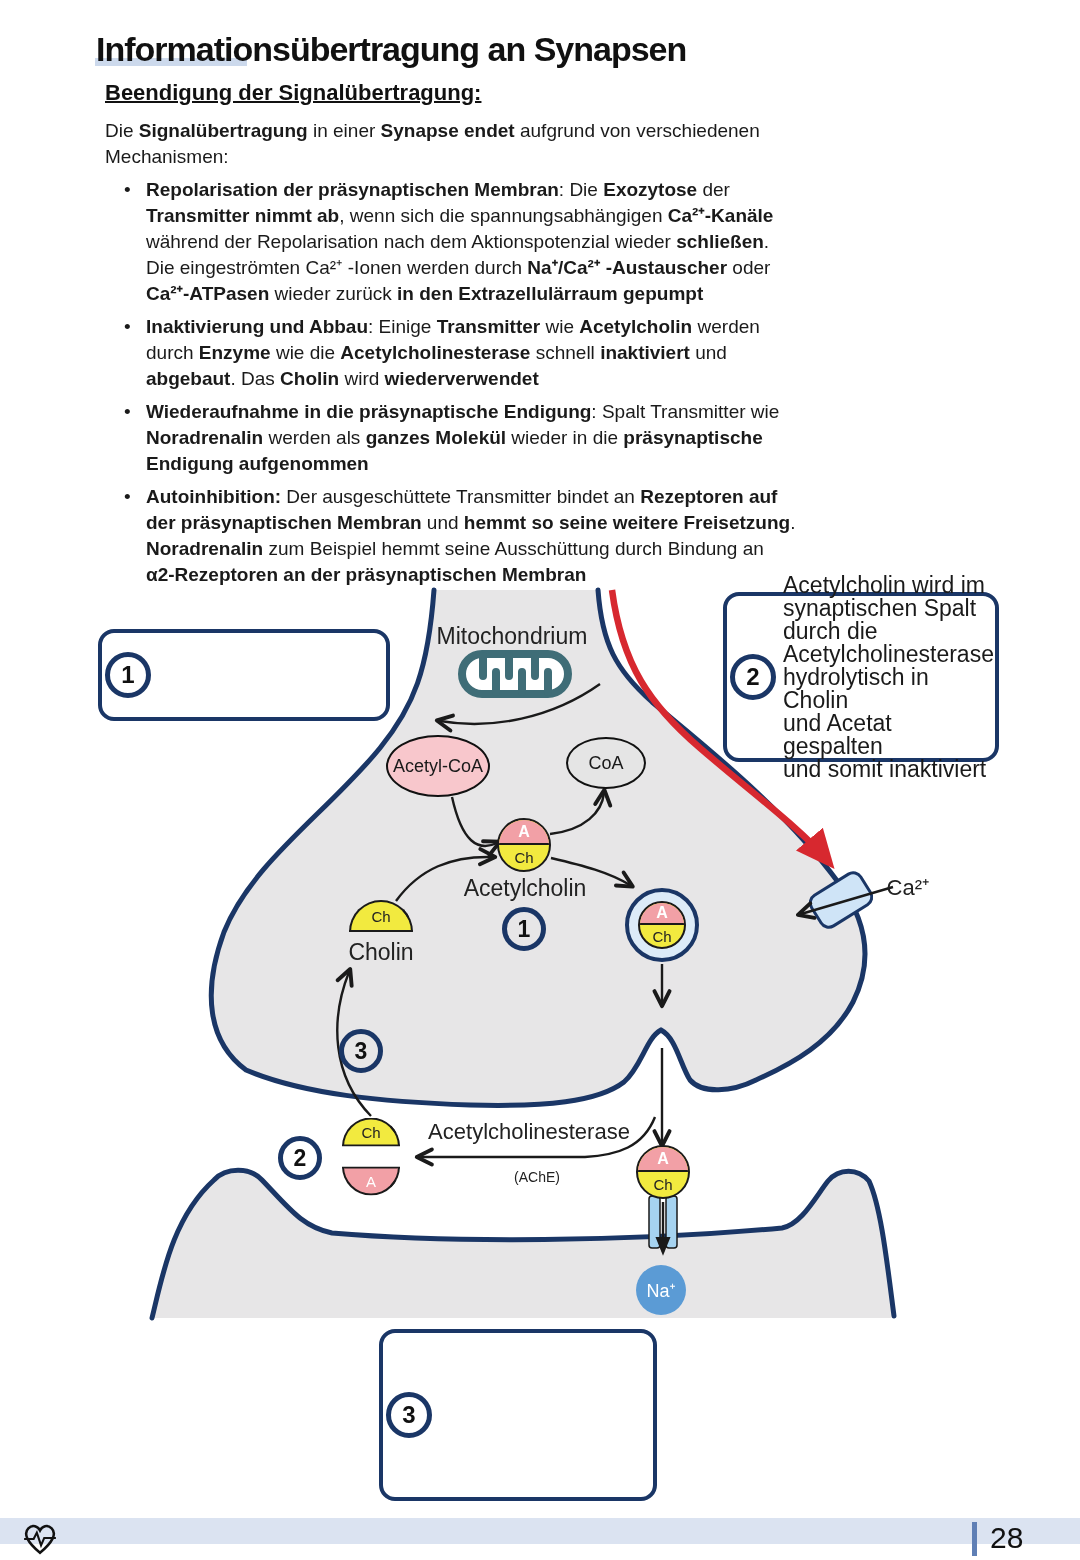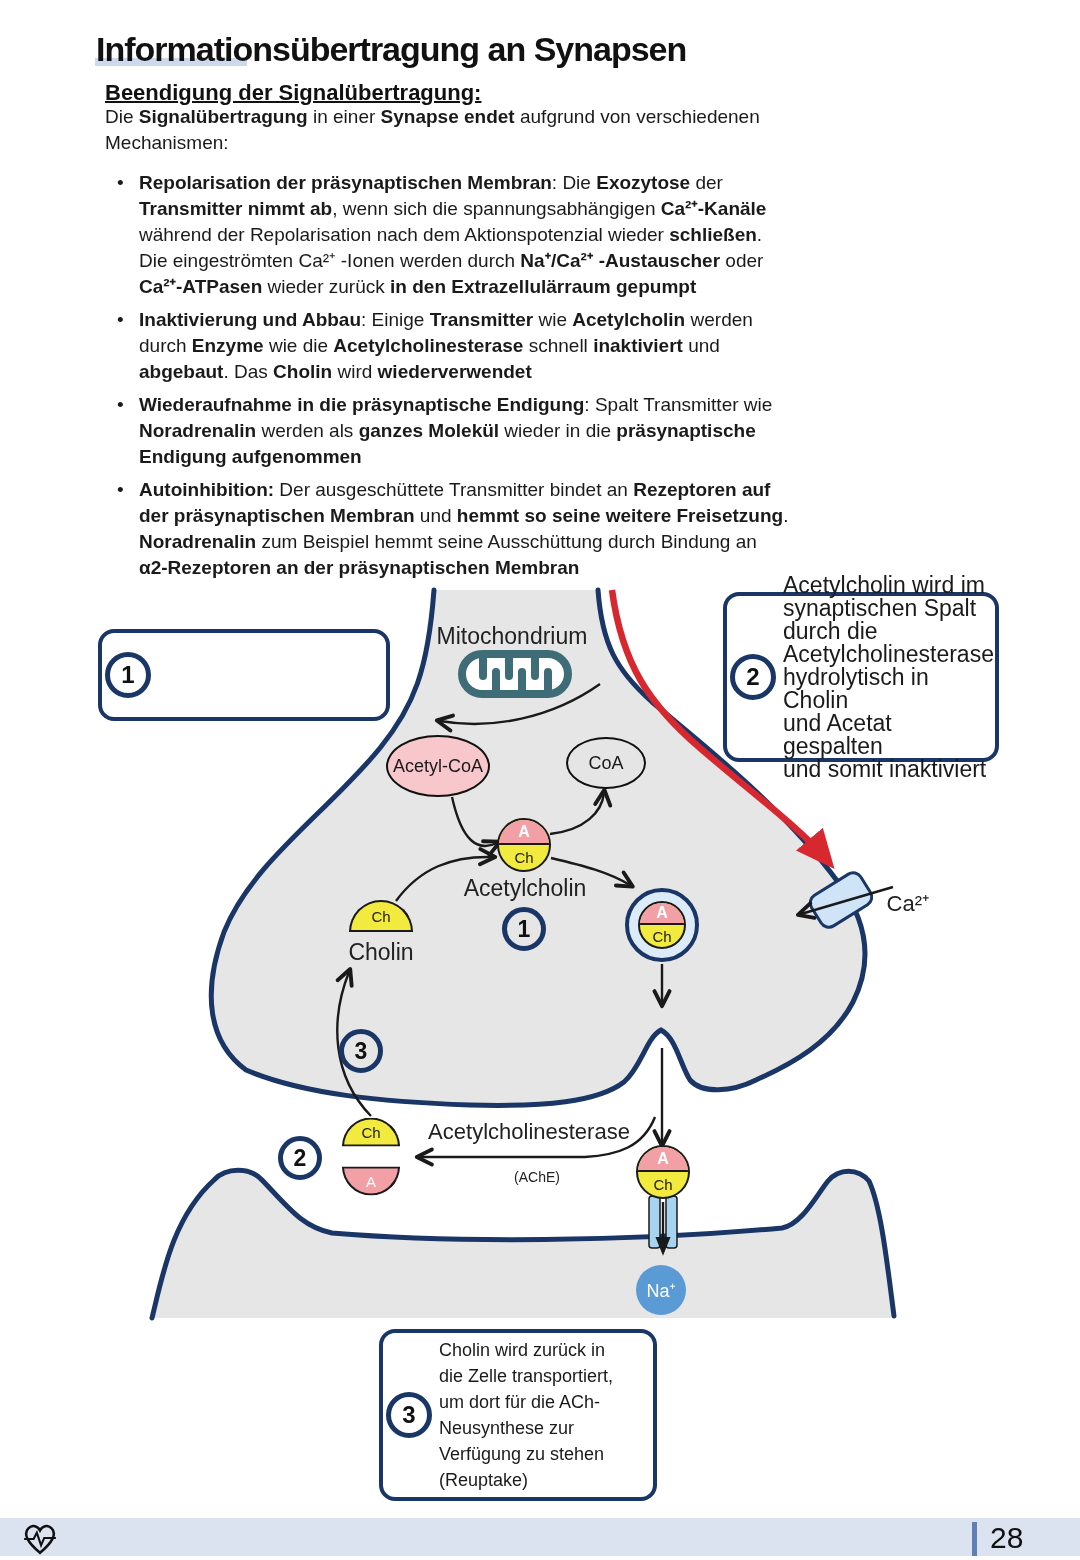--- a/index.html
+++ b/index.html
@@ -5,23 +5,23 @@
   html,body{margin:0;padding:0;background:#fff;}
   #page{position:relative;width:1080px;height:1560px;background:#ffffff;overflow:hidden;
         font-family:"Liberation Sans",sans-serif;color:#1a1a1a;}
   
   #title{position:absolute;left:96px;top:30px;font-size:34px;font-weight:bold;
          letter-spacing:-1px;color:#111;z-index:3;}
   #title-underline{position:absolute;left:95px;top:58px;width:152px;height:8px;
          background:#ccd9ec;z-index:2;}
   #heading{position:absolute;left:105px;top:80px;font-size:22px;font-weight:bold;
          text-decoration:underline;text-decoration-thickness:2px;color:#111;}
-  #intro{position:absolute;left:105px;top:104px;width:900px;font-size:19px;
+  #intro{position:absolute;left:105px;top:118px;width:900px;font-size:19px;
          line-height:26px;white-space:pre-wrap;}
-  #bullets{position:absolute;left:105px;top:166px;width:900px;margin:4px;padding:0 0 0 30px;
+  #bullets{position:absolute;left:105px;top:166px;width:900px;margin:11px;padding:0 0 0 30px;
          list-style:none;}
   #bullets li{position:relative;font-size:19px;line-height:26px;margin-bottom:7px;}
   #bullets li::before{content:"•";position:absolute;left:-22px;top:0;font-size:19px;}
   #bullets li span{white-space:pre-wrap;}
   
   svg{position:absolute;left:0;top:0;pointer-events:none;}
   .dlabel{position:absolute;transform:translate(-50%,-50%);font-size:23px;color:#222;
          white-space:nowrap;z-index:5;}
   .molecule{position:absolute;width:54px;height:54px;border:2px solid #1a1a1a;border-radius:50%;
          overflow:hidden;transform:translate(-50%,-50%);box-sizing:border-box;background:#f2ea3f;z-index:5;}
@@ -49,21 +49,21 @@
   .callout{position:absolute;background:#fff;border:4px solid #1a3666;border-radius:16px;
          box-sizing:border-box;display:flex;align-items:center;z-index:6;}
   .callout .num{position:absolute;left:3px;top:50%;transform:translateY(-50%);width:46px;height:46px;
          border-radius:50%;border:5px solid #1a3666;background:#fff;display:flex;align-items:center;
          justify-content:center;font-weight:bold;font-size:24px;color:#111;box-sizing:border-box;}
   .callout .txt{padding-left:56px;padding-right:4px;white-space:pre-line;color:#1a1a1a;}
   #callout-1 .txt{font-size:19px;line-height:24px;}
   #callout-2 .txt{font-size:23px;line-height:23px;}
   #callout-3 .txt{font-size:18px;line-height:26px;}
   
-  #footer{position:absolute;left:0;top:1518px;width:1080px;height:38px;background:#dbe3f1;z-index:4;}
+  #footer{position:absolute;left:0;top:1518px;width:1080px;height:26px;background:#dbe3f1;z-index:4;}
   #footer-bar{position:absolute;left:972px;top:4px;width:5px;height:34px;background:#5f7fb5;}
   #footer-page{position:absolute;left:990px;top:3px;font-size:30px;color:#111;}
   #footer-icon{position:absolute;left:20px;top:3px;}
 </style>
 </head>
 <body>
 
 <div id="page">
 
   <div id="title-underline"></div>
@@ -174,21 +174,21 @@
   <div class="step" style="left:361px;top:1051px;">3</div>
   <div class="step" style="left:300px;top:1158px;">2</div>
 
   <div class="vesicle" style="left:662px;top:925px;">
     <div class="molecule inner">
       <div class="half-a">A</div>
       <div class="half-ch">Ch</div>
     </div>
   </div>
 
-  <div class="dlabel" style="left:908px;top:886px;font-size:22px;margin-top:16px;">Ca²⁺</div>
+  <div class="dlabel" style="left:908px;top:886px;font-size:22px;">Ca²⁺</div>
 
   <div class="dome up" style="left:371px;top:1132px;width:58px;height:29px;">Ch</div>
   <div class="dome down" style="left:371px;top:1181px;width:58px;height:29px;">A</div>
   <div class="dlabel" style="left:529px;top:1132px;font-size:22px;">Acetylcholinesterase</div>
   <div class="dlabel" style="left:537px;top:1177px;font-size:14px;">(AChE)</div>
 
   <div class="molecule" style="left:663px;top:1172px;">
     <div class="half-a">A</div>
     <div class="half-ch">Ch</div>
   </div>
@@ -202,26 +202,20 @@
     <div class="txt">Acetylcholin wird im
 synaptischen Spalt
 durch die
 Acetylcholinesterase
 hydrolytisch in Cholin
 und Acetat gespalten
 und somit inaktiviert</div>
   </div>
   <div class="callout" id="callout-3" style="left:379px;top:1329px;width:278px;height:172px;">
     <div class="num">3</div>
-    <div class="txt">Cholin wird zurück in
-die Zelle transportiert,
-um dort für die ACh-
-Neusynthese zur
-Verfügung zu stehen
-(Reuptake)</div>
   </div>
 
   <div id="footer">
     <svg id="footer-icon" width="40" height="36" viewBox="0 0 36 34">
       <path d="M18,30 C6,20 2,12 7,7 C11,3 16,5 18,9 C20,5 25,3 29,7 C34,12 30,20 18,30 Z" fill="none" stroke="#111" stroke-width="2.4"></path>
       <polyline points="3,17 12,17 15,11 19,23 22,16 33,16" fill="none" stroke="#111" stroke-width="2"></polyline>
     </svg>
     <div id="footer-bar"></div>
     <div id="footer-page">28</div>
   </div>

